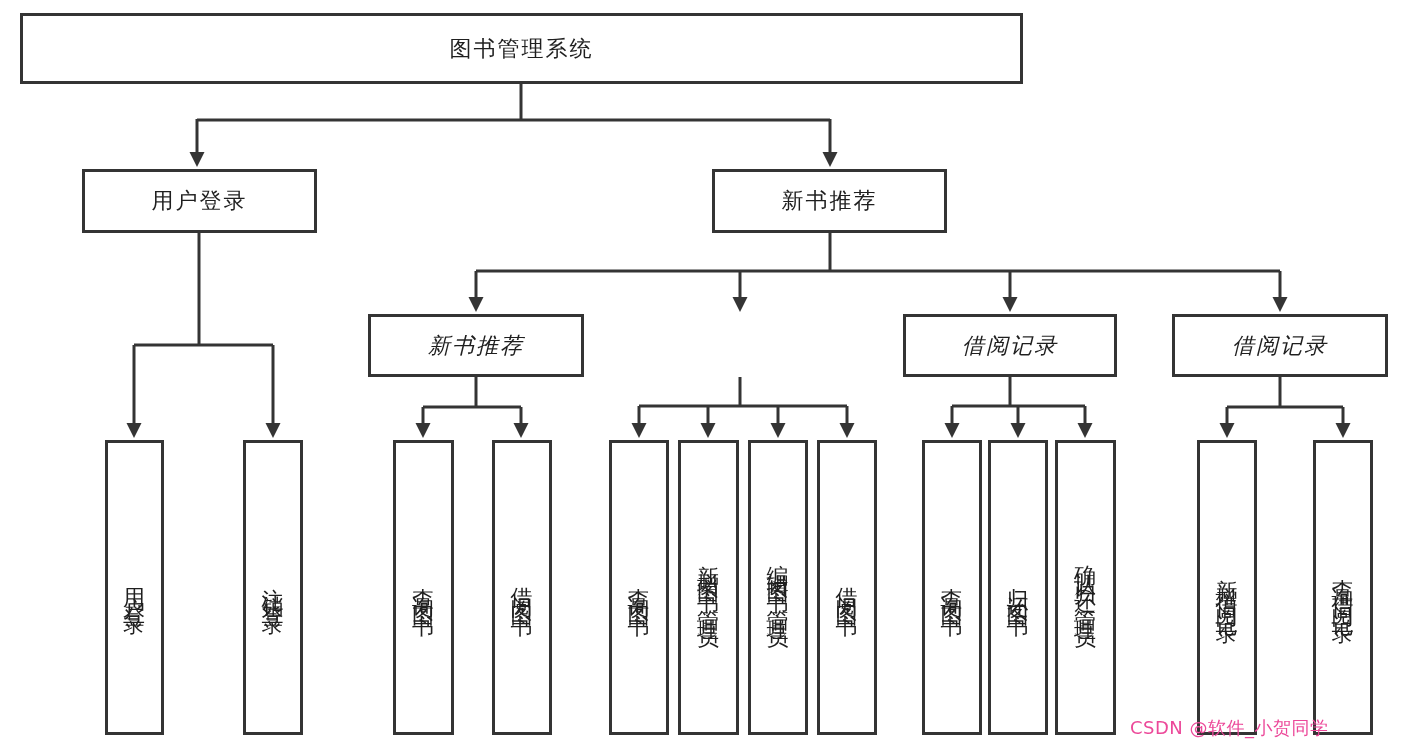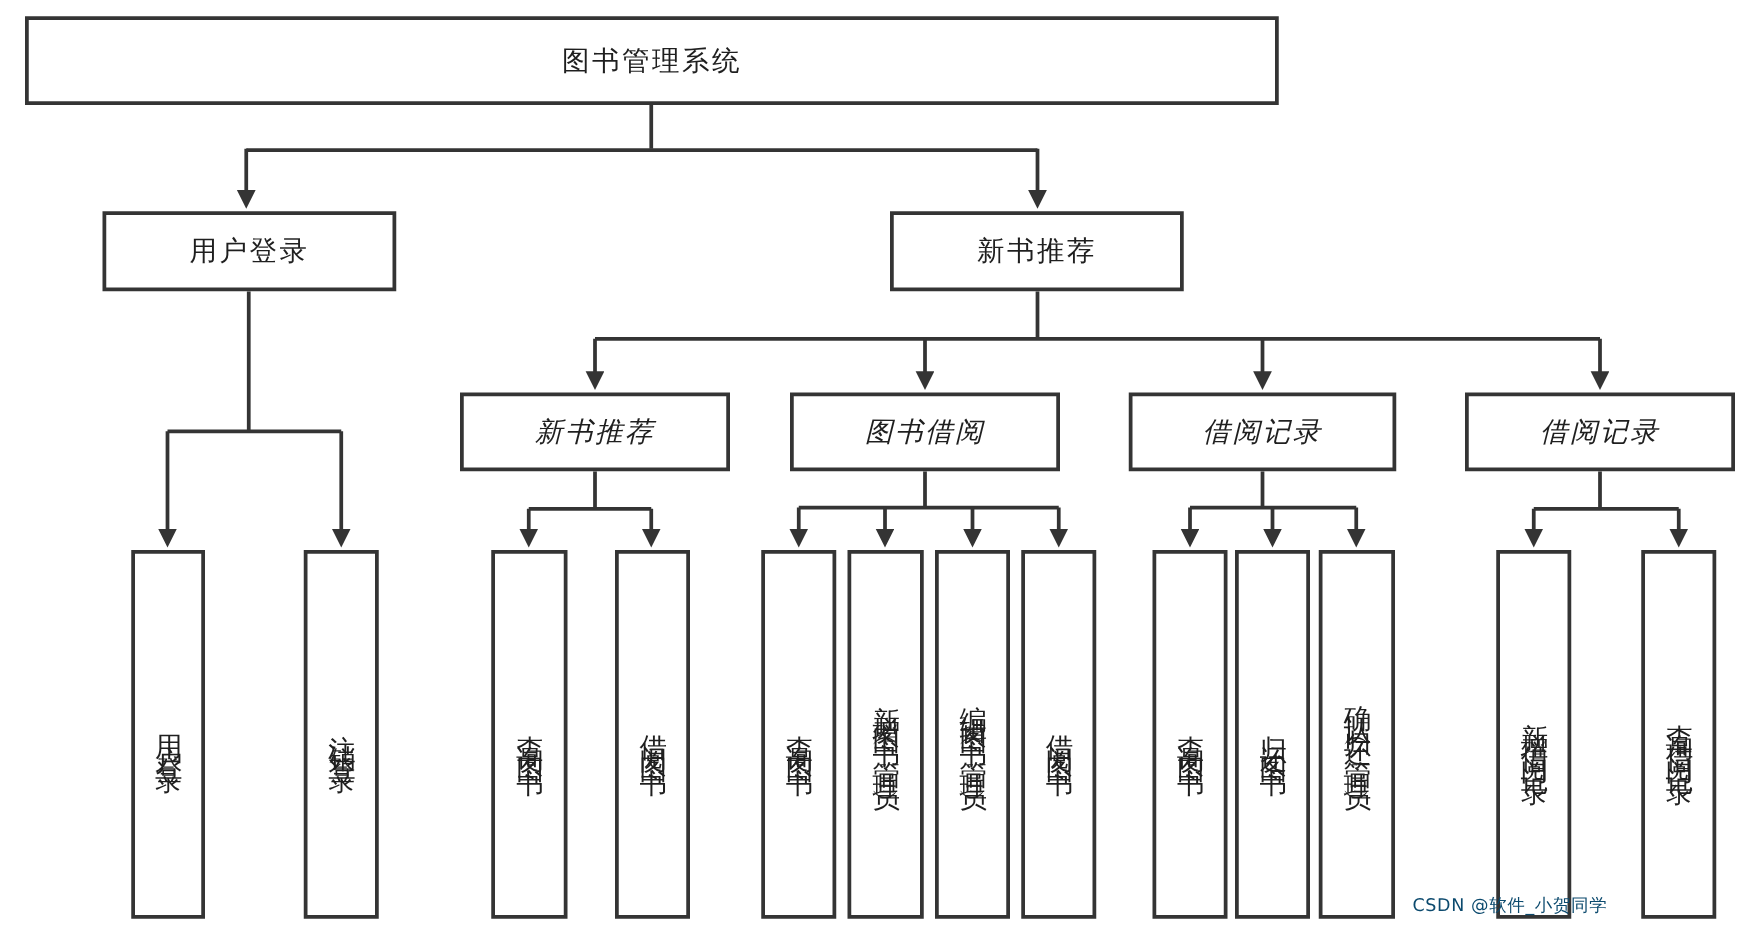--- a/index.html
+++ b/index.html
@@ -16,21 +16,21 @@
   .hbox  { font-size:22px; letter-spacing:2px; white-space:nowrap; }
   .vtext {
     writing-mode:vertical-rl; text-orientation:mixed;
     font-size:22px; letter-spacing:9px; line-height:1.05;
   }
   .leaf { top:440px; height:295px; }
   .l3   { top:314px; height:63px; width:216px;font-style:italic; }
   .l2   { top:169px; height:64px; width:235px; }
   .watermark {
     position:absolute; left:1130px; top:716px; z-index:5;
-    font-size:14px; color:#0c4a6e; letter-spacing:0.5px; white-space:nowrap;
+    font-size:18px; color:#ec4899; letter-spacing:0.5px; white-space:nowrap;
   }
 </style>
 </head>
 <body>
 
 <div class="canvas">
 
   <svg class="connectors" width="1405" height="747" viewBox="0 0 1405 747">
     <defs>
       <marker id="arr" markerUnits="userSpaceOnUse" markerWidth="18" markerHeight="18" refX="11" refY="7.5" orient="auto">
@@ -88,23 +88,20 @@
   <div class="box hbox l2" style="left:82px">
     <span>用户登录</span>
   </div>
   <div class="box hbox l2" style="left:712px">
     <span>新书推荐</span>
   </div>
 
   <div class="box hbox l3" style="left:368px">
     <span>新书推荐</span>
   </div>
-  <div class="box hbox l3" style="left:632px">
-    <span>图书借阅</span>
-  </div>
   <div class="box hbox l3" style="left:903px;width:214px">
     <span>借阅记录</span>
   </div>
   <div class="box hbox l3" style="left:1172px">
     <span>借阅记录</span>
   </div>
 
   <div class="box leaf" style="left:105px;width:59px">
     <span class="vtext">用户登录</span>
   </div>

